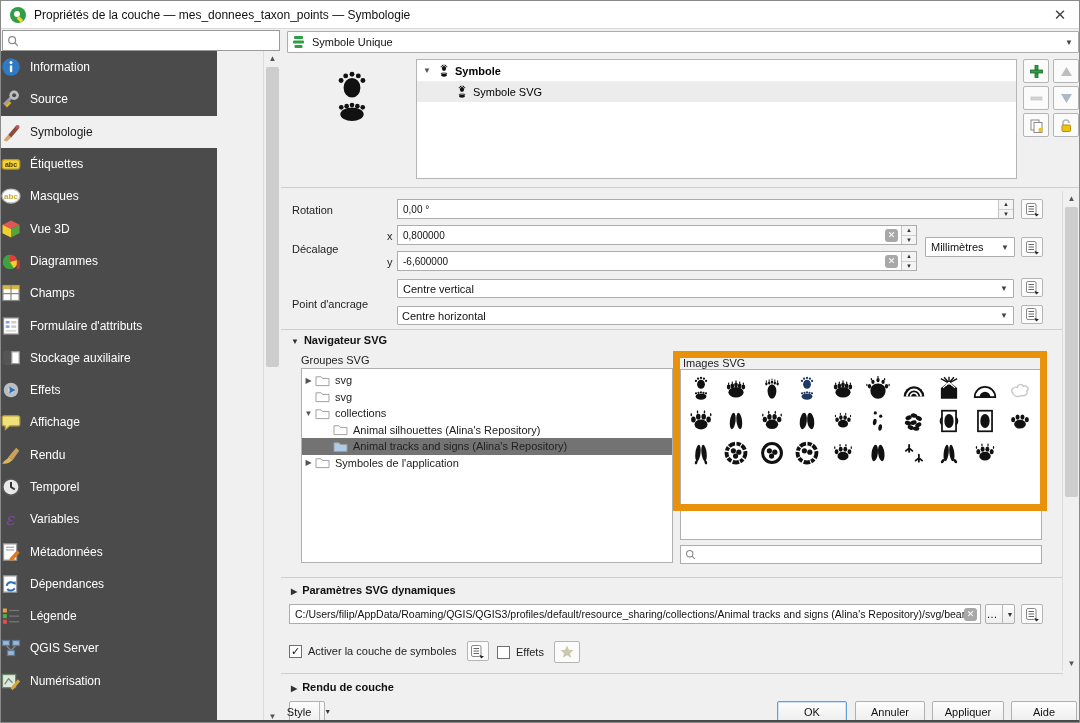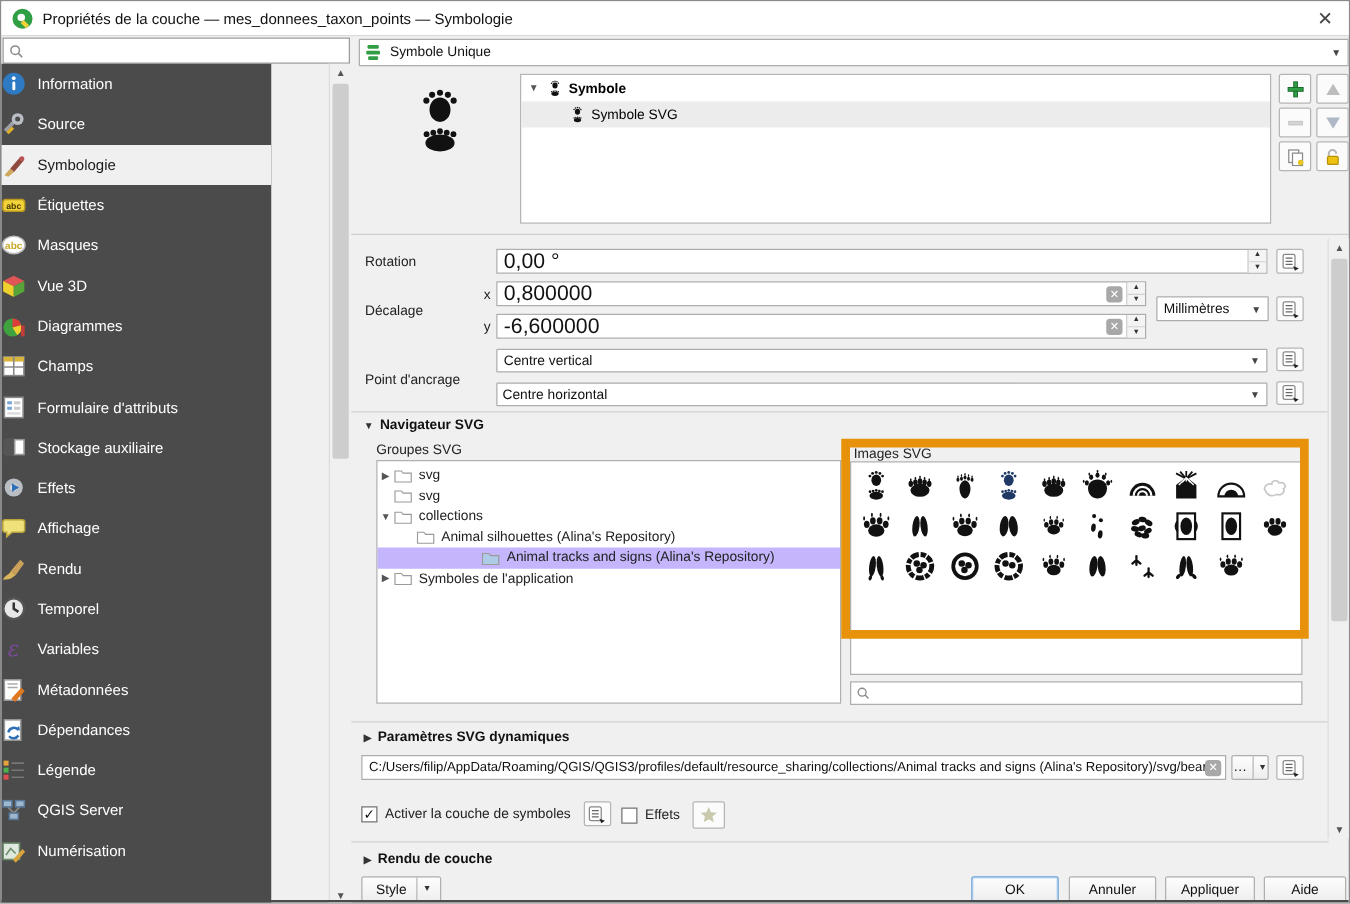--- a/index.html
+++ b/index.html
@@ -22,21 +22,21 @@
   .sb-item .lbl { margin-left:9px; white-space:nowrap; }
   .sb-item.sel { background:#f0f0f0; color:#1a1a1a; }
   .sb-scroll { position:absolute; left:262px; top:50px; width:18px; height:673px; background:#f0f0f0; border-left:1px solid #dcdcdc; }
   .scr-arrow { position:absolute; left:0; width:100%; height:15px; display:flex; align-items:center; justify-content:center; font-size:8px; color:#555; }
   .scr-thumb { position:absolute; left:2px; width:13px; background:#cdcdcd; border-radius:2px; }
 
   
   .combo { background:#fff; border:1px solid #adadad; border-radius:1px; display:flex; align-items:center; font-size:11px; color:#111; position:absolute; cursor:pointer; }
   .combo .arr { margin-left:auto; margin-right:5px; font-size:8px; color:#444; }
   .field { background:#fff; border:1px solid #adadad; position:absolute; display:flex; align-items:center; }
-  .field input { border:0; outline:0; flex:1; font-size:17px; padding-left:5px; min-width:0; background:transparent; color:#111; }
+  .field input { border:0; outline:0; flex:1; font-size:10px; padding-left:5px; min-width:0; background:transparent; color:#111; }
   .spin { width:15px; align-self:stretch; border-left:1px solid #c4c4c4; display:flex; flex-direction:column; }
   .spin div { flex:1; display:flex; align-items:center; justify-content:center; font-size:6px; color:#333; background:#f4f4f4; }
   .spin div:first-child { border-bottom:1px solid #d0d0d0; }
   .clearbtn { width:13px; height:13px; background:#a8a8a8; border-radius:3px; color:#fff; font-size:9px; line-height:13px; text-align:center; margin-right:3px; flex:0 0 13px; cursor:pointer; }
   .ovr { position:absolute; width:22px; height:20px; background:#fbfbfb; border:1px solid #b5b5b5; border-radius:2px; display:flex; align-items:center; justify-content:center; cursor:pointer; }
   .rowlabel { position:absolute; font-size:11px; color:#222; }
   .hdr { position:absolute; font-size:11px; font-weight:bold; color:#111; }
   .hdr .tri { font-size:8px; margin-right:5px; color:#333; }
   .divider { position:absolute; height:1px; background:#cfcfcf; }
 
@@ -46,21 +46,21 @@
   .symtree .r1 { height:22px; display:flex; align-items:center; font-size:11px; font-weight:bold; border-bottom:1px solid #eee; }
   .symtree .r2 { height:20px; display:flex; align-items:center; font-size:11px; background:#ececec; }
   .symtree .exp { width:12px; text-align:center; font-size:8px; color:#555; margin-left:4px; }
   .symtree .mini { width:14px; height:14px; margin:0 4px; }
   .btncol { position:absolute; width:26px; height:24px; background:#fbfbfb; border:1px solid #b5b5b5; border-radius:2px; display:flex; align-items:center; justify-content:center; cursor:pointer; }
 
   
   .panel { position:absolute; background:#fff; border:1px solid #b0b0b0; }
   .gtree { font-size:11px; color:#222; padding-top:3px; }
   .gtree .row { height:16.5px; display:flex; align-items:center; cursor:pointer; }
-  .gtree .row.sel { background:#c4b5fd;justify-content:center; }
+  .gtree .row.sel { background:#737373; }
   .gtree .exp { width:13px; text-align:center; font-size:8px; color:#555; flex:0 0 13px; }
   .gtree .fold { width:15px; height:13px; margin-right:5px; flex:0 0 15px; }
   .gtree .ind { flex:0 0 18px; }
   .icongrid { display:grid; grid-template-columns:repeat(10,35.5px); grid-auto-rows:32px; padding:3px 2px; }
   .icongrid .cell { display:flex; align-items:center; justify-content:center; cursor:pointer; }
   .hlbox { position:absolute; border:7px solid #e8920b; pointer-events:none; z-index:5; }
   .searchfield { position:absolute; background:#fff; border:1px solid #adadad; display:flex; align-items:center; }
   .searchfield svg { margin-left:4px; }
   .searchfield input { border:0; outline:0; flex:1; font-size:11px; min-width:0; background:transparent; }
 
@@ -851,21 +851,21 @@
     <span class="ovr" style="position:static;margin-left:10px;width:26px;height:22px">
         <svg width="16" height="16" viewBox="0 0 16 16">
           <path d="M8 1.5 L9.8 5.8 14.5 6.2 11 9.2 12.1 13.8 8 11.3 3.9 13.8 5 9.2 1.5 6.2 6.2 5.8 Z" fill="#c9c9ad"></path>
         </svg>
       </span>
   </div>
 
   <div class="divider" style="left:280px;top:672px;width:782px"></div>
   <div class="hdr" style="left:290px;top:680px"><span class="tri">▶</span><span>Rendu de couche</span></div>
 
-  <div class="btn" style="left:288px;top:700px;width:64px;padding:0">
+  <div class="btn" style="left:288px;top:700px;width:36px;padding:0">
     <span style="padding:0 8px">Style</span>
     <span class="splitarr">▼</span>
   </div>
   <div class="btn focus" style="left:776px;top:700px;width:70px">OK</div>
   <div class="btn" style="left:854px;top:700px;width:70px">Annuler</div>
   <div class="btn" style="left:931px;top:700px;width:72px">Appliquer</div>
   <div class="btn" style="left:1010px;top:700px;width:66px">Aide</div>
 
   <div class="sb-scroll" style="left:1061px;top:190px;width:18px;height:480px">
     <div class="scr-arrow" style="top:0">▲</div>

